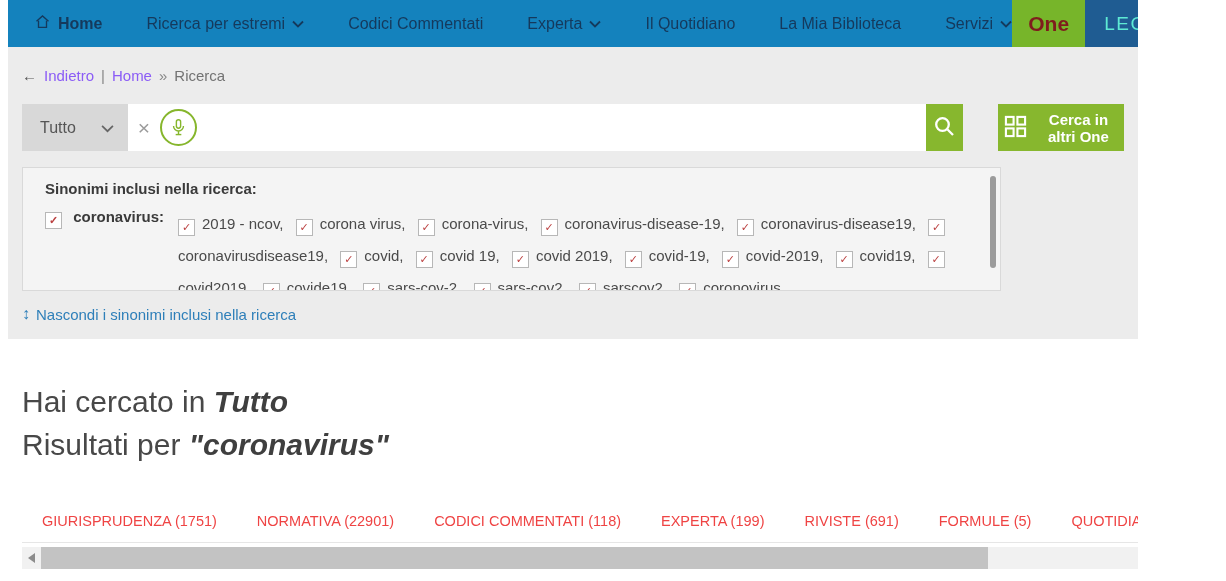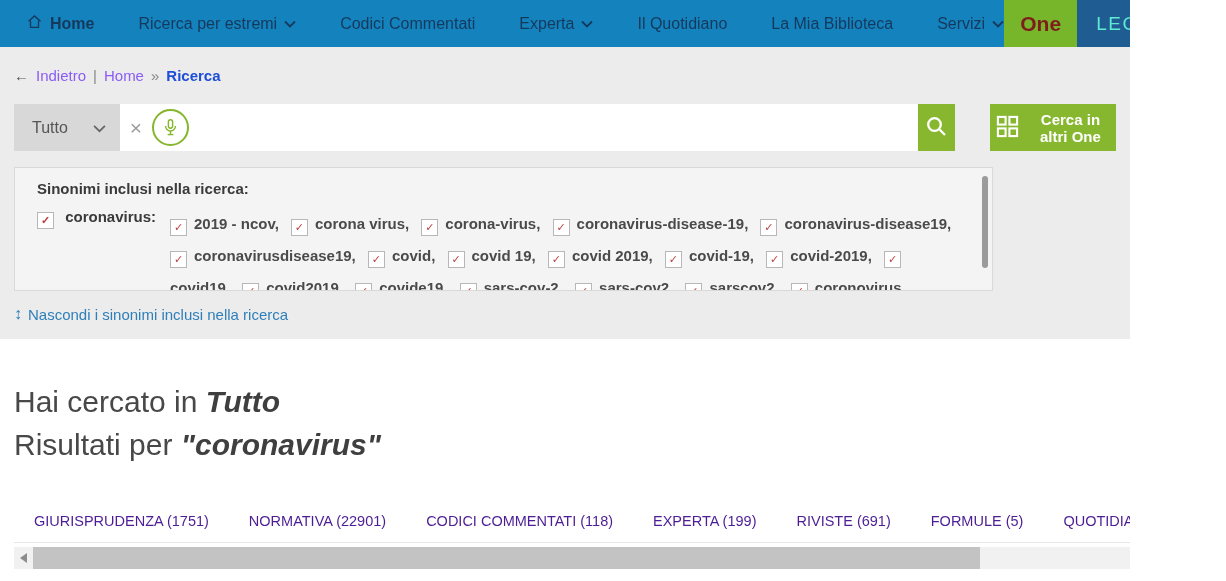--- a/index.html
+++ b/index.html
@@ -1,32 +1,32 @@
 <!DOCTYPE html>
 <html><head>
 <meta charset="utf-8">
 <style>
   html,body{margin:0;padding:0;background:#fff;}
   .app{width:1130px;height:581px;overflow:hidden;position:relative;background:#fff;
-       font-family:"Liberation Sans",sans-serif;color:#4a4a4a;}
+       font-family:"Liberation Sans",sans-serif;color:#4a4a4a;margin-left:8px;}
 
   
   .navbar{height:47px;background:#1482bd;display:flex;align-items:center;}
   .nav-items{display:flex;align-items:center;gap:44px;padding-left:26px;flex:1;}
   .nav-item{color:#15395c;font-size:16px;text-decoration:none;display:flex;align-items:center;gap:7px;cursor:pointer;white-space:nowrap;}
   .nav-item.bold{font-weight:bold;}
   .chev svg{display:block;}
   .brand{display:flex;height:47px;margin-left:auto;}
   .brand-one{width:73px;background:#77b52a;color:#7f1d1d;font-weight:bold;font-size:21px;display:flex;align-items:center;justify-content:center;}
   .brand-legale{width:121px;background:#1f5c92;color:#5eead4;font-size:19px;letter-spacing:1.5px;display:flex;align-items:center;justify-content:center;}
 
   
   .gray{background:#ececec;height:292px;box-sizing:border-box;padding:18px 14px 0;}
   .breadcrumb{font-size:15px;color:#555;height:20px;display:flex;align-items:center;gap:7px;}
-  .breadcrumb .muted{color:#1d4ed8;font-weight:bold;}
+  .breadcrumb .muted{color:#737373;}
   .breadcrumb .divider{color:#888;}
   .crumb-link{cursor:pointer;color:#8b5cf6;text-decoration:none;}
 
   .search-row{display:flex;margin-top:19px;height:47px;}
   .scope{width:134px;background:#d8d8d8;display:flex;align-items:center;justify-content:space-between;
          padding:0 14px 0 18px;box-sizing:border-box;font-size:16px;color:#555;cursor:pointer;}
   .search-wrap{flex:0 0 auto;width:798px;background:#fff;display:flex;align-items:center;box-sizing:border-box;padding:0 8px 0 0;}
   .search-wrap input{flex:1;border:none;outline:none;font-size:16px;color:#555;padding:0 0 0 17px;background:transparent;
                      font-family:"Liberation Sans",sans-serif;}
   .clear-x{color:#9b9b9b;font-size:21px;line-height:1;padding:0 10px;cursor:pointer;}
@@ -38,37 +38,37 @@
 
   
   .syn-panel{margin-top:16px;width:979px;height:124px;box-sizing:border-box;background:#f4f4f4;border:1px solid #d9d9d9;
              padding:12px 26px 0 22px;overflow:hidden;position:relative;}
   .syn-title{font-size:15px;font-weight:bold;color:#3a3a3a;}
   .syn-body{display:flex;margin-top:11px;font-size:15px;color:#4a4a4a;}
   .syn-label{white-space:nowrap;margin-right:14px;font-weight:bold;color:#3a3a3a;}
   .syn-list{flex:1;line-height:32px;}
   .checkbox{display:inline-block;width:15px;height:15px;background:#fff;border:1px solid #b7b7b7;color:#bb4040;
             font-size:11px;line-height:14px;text-align:center;vertical-align:-2px;margin-right:7px;cursor:pointer;}
-  .syn-text{margin-right:8px;font-weight:bold;}
+  .syn-text{margin-right:8px;}
   .syn-scroll{position:absolute;right:4px;top:8px;width:6px;height:92px;background:#9b9b9b;border-radius:3px;}
 
   .toggle-syn{margin-top:14px;font-size:15px;color:#2e7fb9;display:flex;align-items:center;gap:6px;cursor:pointer;width:fit-content;}
   .toggle-syn .updown{font-size:16px;}
 
   
   .results{padding-left:14px;}
   .res-line{font-size:30px;color:#484848;line-height:33px;}
   .res-line.first{margin-top:46px;}
   .res-line.second{margin-top:10px;}
   .res-line b{font-style:italic;color:#3f3f3f;}
 
   
   .tabstrip{margin:39px 0 0 14px;width:1212px;display:flex;white-space:nowrap;overflow:hidden;
             font-size:14.5px;border-bottom:1px solid #e6e6e6;height:43px;box-sizing:border-box;}
-  .tab{padding:0 20px;display:flex;align-items:center;color:#4c1d95;cursor:pointer;}
+  .tab{padding:0 20px;display:flex;align-items:center;color:#ef4444;cursor:pointer;}
   .tab.active{background:#fff;border:1px solid #d9d9d9;border-bottom:none;color:#555;margin-bottom:-1px;}
 
   
   .hscroll{margin:4px 0 0 14px;width:1199px;height:22px;background:#f1f1f1;display:flex;align-items:center;}
   .hs-btn{width:19px;height:22px;display:flex;align-items:center;justify-content:center;cursor:pointer;flex:0 0 auto;}
   .tri-left{width:0;height:0;border-top:5px solid transparent;border-bottom:5px solid transparent;border-right:7px solid #8c8c8c;}
   .tri-right{width:0;height:0;border-top:6px solid transparent;border-bottom:6px solid transparent;border-left:8px solid #3c3c3c;}
   .hs-thumb{width:947px;height:22px;background:#c3c3c3;cursor:grab;flex:0 0 auto;}
   .hs-track{flex:1;}
 </style>

